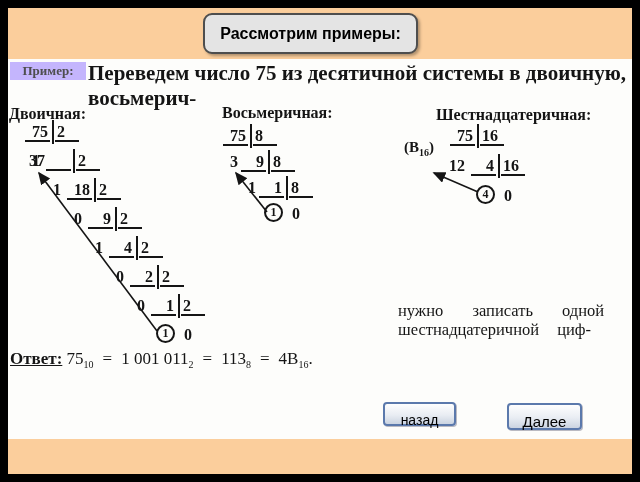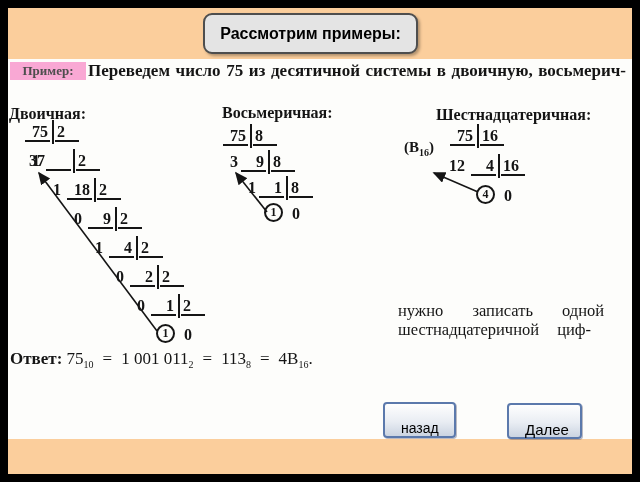--- a/index.html
+++ b/index.html
@@ -11,49 +11,49 @@
            background:var(--paper,#FDFDFB);color:#151515;}
 
   .title-btn{position:absolute;left:203px;top:13px;width:215px;height:41px;
     background:var(--title_btn_bg,#E4E4E4);border:2px solid var(--title_btn_border,#4E4E4E);
     border-radius:9px;font:bold 16px "Liberation Sans",sans-serif;color:#000;
     display:flex;align-items:center;justify-content:center;
     box-shadow:2px 2px 3px rgba(0,0,0,.3);cursor:pointer;box-sizing:border-box;}
 
   .nav-btn{position:absolute;font-family:"Liberation Sans",sans-serif;color:#000;
     background:linear-gradient(180deg,#FEFEFE 0%,#E9EDF3 55%,#CBD4E1 100%);
-    border:2px solid var(--nav_btn_border,#5B79AC);border-radius:4px;padding:16px;
+    border:2px solid var(--nav_btn_border,#5B79AC);border-radius:4px;padding:8px;
     cursor:pointer;box-sizing:border-box;box-shadow:1px 1px 0 rgba(60,60,90,.35);}
   #back-btn{left:383px;top:402px;width:73px;height:24px;font-size:14px;}
   #next-btn{left:507px;top:403px;width:75px;height:27px;font-size:15px;}
 
   .example-tag{position:absolute;left:2px;top:3px;width:76px;height:18px;
-    background:#f9a8d4;color:#4E4E4E;font:bold 13px/18px "Liberation Serif",serif;
+    background:#c4b5fd;color:#4E4E4E;font:bold 13px/18px "Liberation Serif",serif;
     text-align:center;overflow:hidden;}
-  .text-line{position:absolute;font-size:17px;font-weight:600;}
+  .text-line{position:absolute;font-size:21px;font-weight:600;}
   #ex-line1{left:80px;top:2px;width:538px;text-align:justify;text-align-last:justify;}
   #ex-line2{left:80px;top:22px;}
 
   .ladder-heading{position:absolute;font-weight:bold;font-size:16px;white-space:nowrap;}
   #h-bin{left:1px;top:38px;margin-top:8px;}
   #h-oct{left:214px;top:45px;}
   #h-hex{left:428px;top:47px;}
 
   .ladder{position:absolute;left:0;top:0;width:624px;height:380px;pointer-events:none;}
   .num{position:absolute;font-weight:bold;font-size:16px;line-height:18px;white-space:nowrap;}
   .vbar{position:absolute;width:2px;height:24px;background:#151515;}
   .hline{position:absolute;height:2px;background:#151515;}
   .circle{position:absolute;width:15px;height:15px;border:2px solid #151515;border-radius:50%;
     font:bold 12px/15px "Liberation Serif",serif;text-align:center;}
   .note{position:absolute;left:396px;top:80px;font-weight:bold;font-size:15px;white-space:nowrap;}
   sub{font-size:10px;line-height:0;}
 
   .answer{position:absolute;left:2px;top:290px;font-size:17px;white-space:nowrap;}
   .answer .eq{margin:0 9px;}
-  .answer b{font-weight:bold;}
+  .answer b{font-weight:bold;text-decoration:underline;}
 
   .reminder{position:absolute;left:390px;top:242px;width:240px;font-size:16.5px;
     line-height:19px;}
   .rl1{word-spacing:5px;white-space:nowrap;}
   .rl2{word-spacing:25px;}
   .rl3{word-spacing:14px;}
 
   .arrows{position:absolute;left:0;top:0;pointer-events:none;}
 </style>
 </head>

